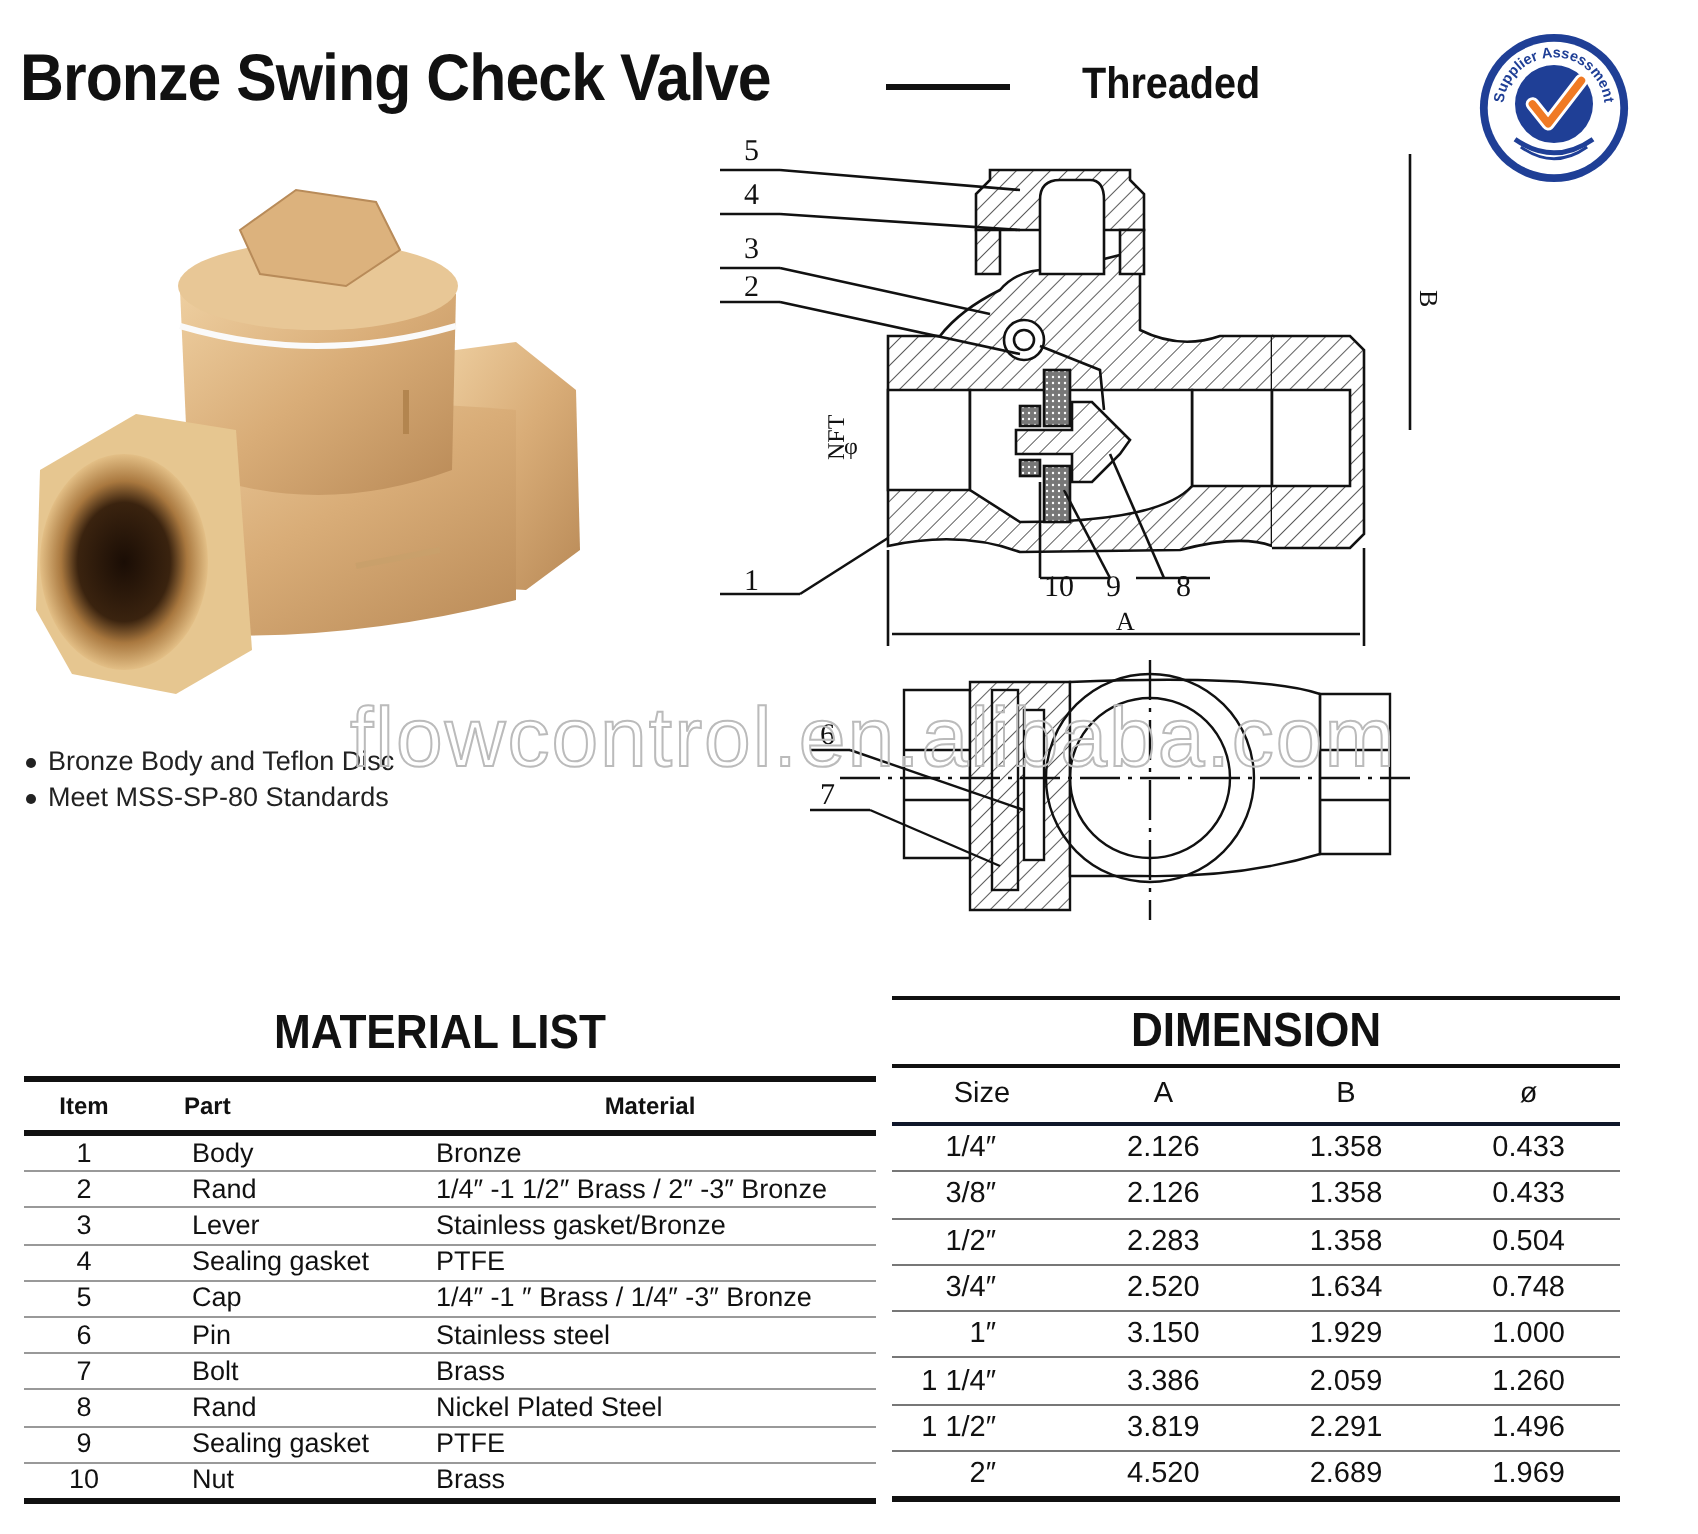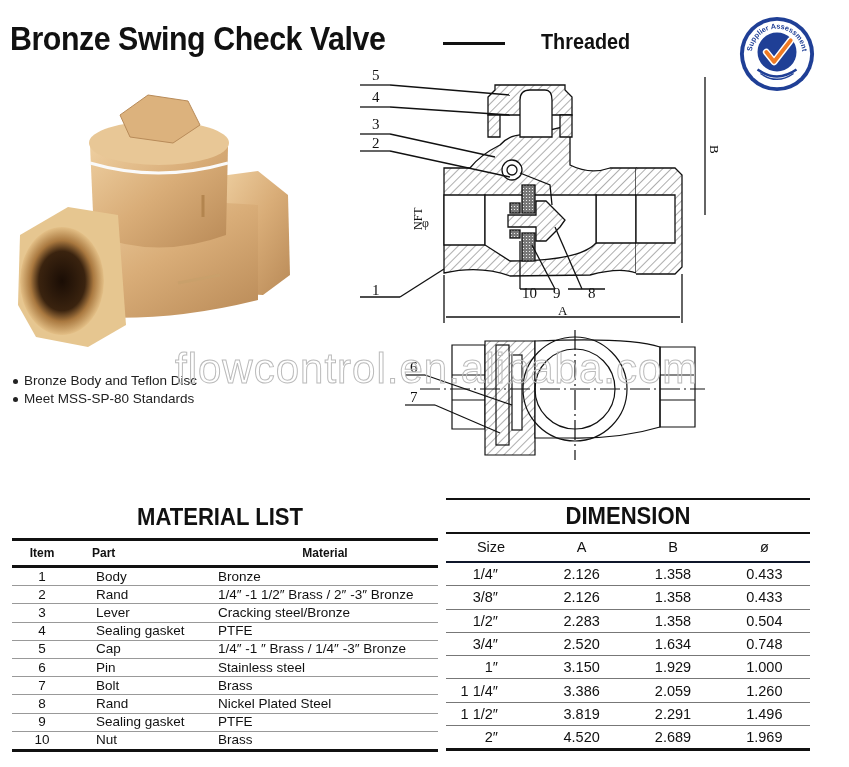--- a/index.html
+++ b/index.html
@@ -212,21 +212,21 @@
         <td class="c-mat">Bronze</td>
       </tr>
     <tr>
         <td class="c-item">2</td>
         <td class="c-part">Rand</td>
         <td class="c-mat">1/4″ -1 1/2″ Brass / 2″ -3″ Bronze</td>
       </tr>
     <tr>
         <td class="c-item">3</td>
         <td class="c-part">Lever</td>
-        <td class="c-mat">Cracking steel/Bronze</td>
+        <td class="c-mat">Stainless gasket/Bronze</td>
       </tr>
     <tr>
         <td class="c-item">4</td>
         <td class="c-part">Sealing gasket</td>
         <td class="c-mat">PTFE</td>
       </tr>
     <tr>
         <td class="c-item">5</td>
         <td class="c-part">Cap</td>
         <td class="c-mat">1/4″ -1 ″ Brass / 1/4″ -3″ Bronze</td>

